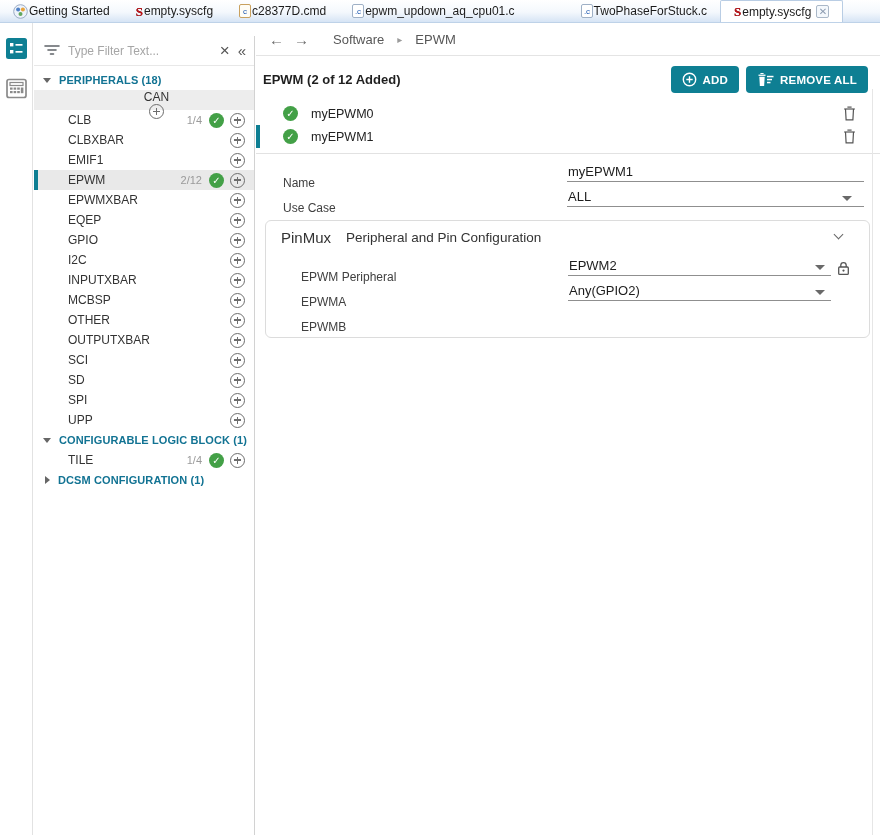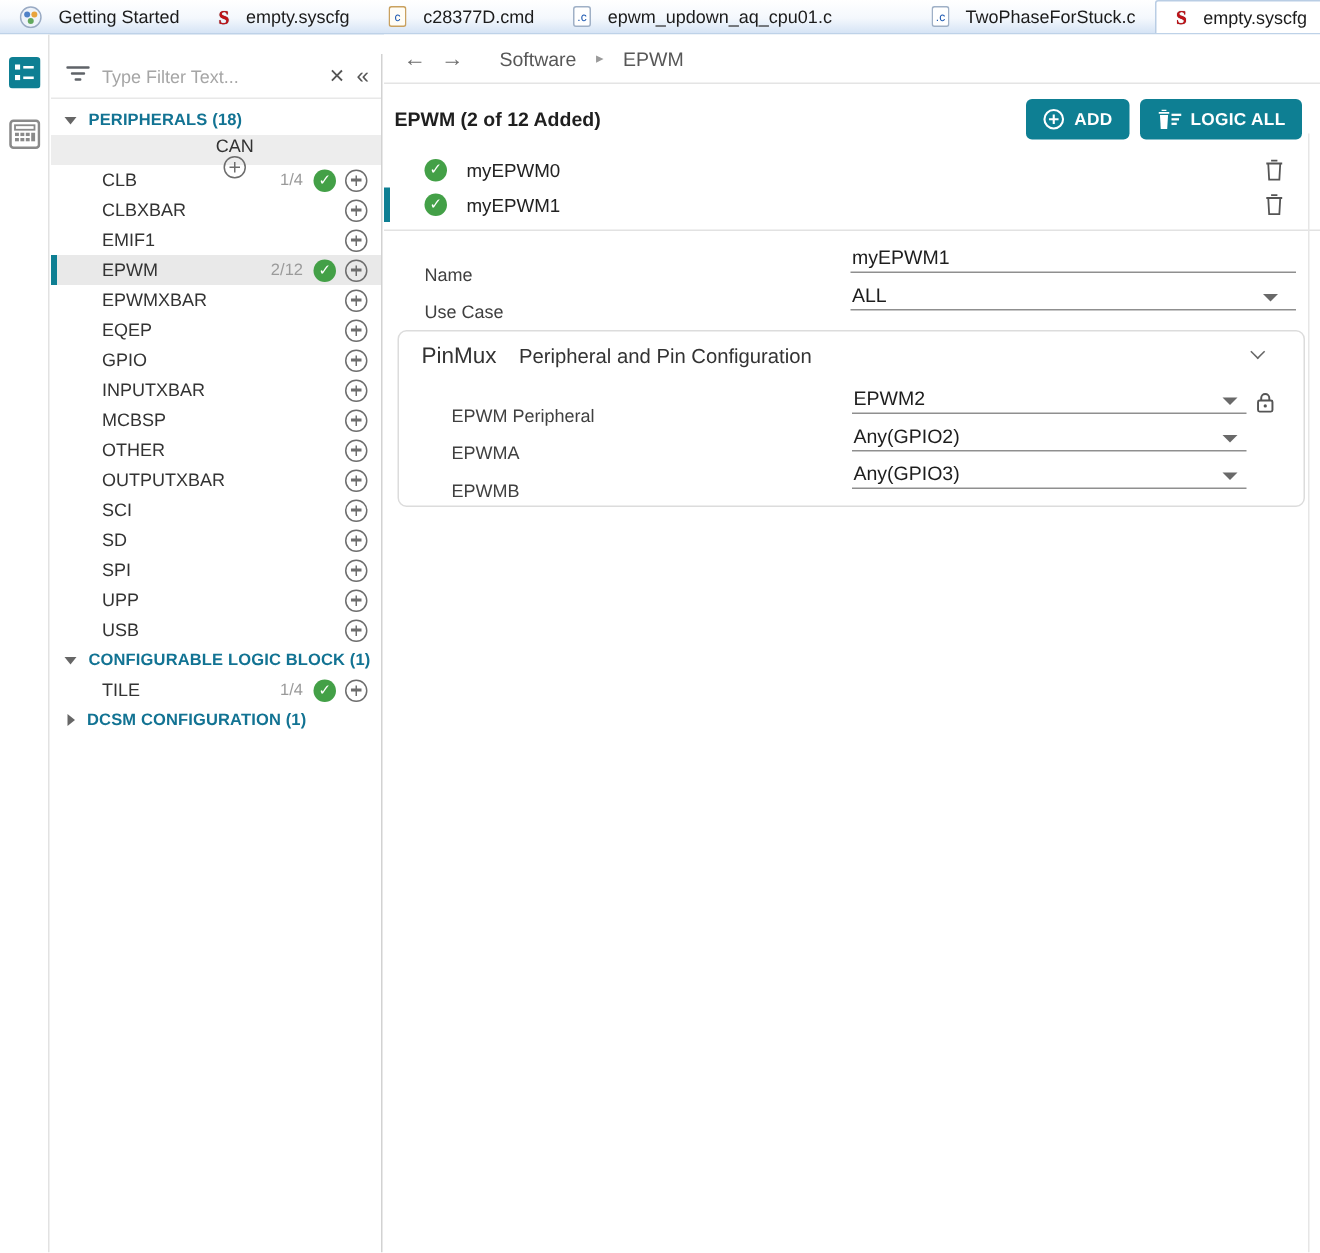--- a/index.html
+++ b/index.html
@@ -4,21 +4,21 @@
 <style>
   * { margin:0; padding:0; box-sizing:border-box; }
   html,body { width:880px; height:835px; background:#fff; overflow:hidden;
               font-family:"Liberation Sans","DejaVu Sans",sans-serif; }
   .app { position:relative; width:880px; height:835px; }
 
   
   .tabbar { position:absolute; top:0; left:0; right:0; height:23px;
             background:linear-gradient(#ffffff 0%, #f4f8fd 55%, #d6e4f5 100%);
             border-bottom:1px solid #bed2e8; display:flex; align-items:flex-end; overflow:hidden; }
-  .tab { height:22px; display:flex; align-items:center; gap:11px; padding:0 13px;
+  .tab { height:22px; display:flex; align-items:center; gap:1px; padding:0 13px;
          font-size:12px; color:#1c1c1c; white-space:nowrap; }
   .tab.gap { margin-left:40px; }
   .tab.active { height:23px; background:#fff; border:1px solid #b9cde4; border-bottom:1px solid #fff;
                 border-radius:2px 2px 0 0; margin-bottom:-1px; }
   .tab-close { width:13px; height:13px; border:1px solid #aab8c8; background:#f4f8fc; color:#8c9bb0;
                font-size:10px; line-height:11px; text-align:center; margin-left:4px; border-radius:2px; }
 
   
   .ticon { display:inline-flex; align-items:center; }
   .s-glyph { color:#c11218; font-weight:800; font-size:13px; font-family:"Liberation Serif",serif;
@@ -238,20 +238,24 @@
       </div>
       <div class="s-item">
         <span class="lbl">EQEP</span>
         <span class="plus"></span>
       </div>
       <div class="s-item">
         <span class="lbl">GPIO</span>
         <span class="plus"></span>
       </div>
       <div class="s-item">
+        <span class="lbl">I2C</span>
+        <span class="plus"></span>
+      </div>
+      <div class="s-item">
         <span class="lbl">INPUTXBAR</span>
         <span class="plus"></span>
       </div>
       <div class="s-item">
         <span class="lbl">MCBSP</span>
         <span class="plus"></span>
       </div>
       <div class="s-item">
         <span class="lbl">OTHER</span>
         <span class="plus"></span>
@@ -267,24 +271,20 @@
       <div class="s-item">
         <span class="lbl">SD</span>
         <span class="plus"></span>
       </div>
       <div class="s-item">
         <span class="lbl">SPI</span>
         <span class="plus"></span>
       </div>
       <div class="s-item">
         <span class="lbl">UPP</span>
-        <span class="plus"></span>
-      </div>
-      <div class="s-item">
-        <span class="lbl">USB</span>
         <span class="plus"></span>
       </div>
 
       <div class="section-hdr">
         <span class="tri-d"></span>
         <span>CONFIGURABLE LOGIC BLOCK (1)</span>
       </div>
       <div class="s-item">
         <span class="lbl">TILE</span>
         <span class="count">1/4</span>
@@ -324,21 +324,21 @@
         <span style="display:inline-flex">
           <svg width="17" height="13" viewBox="0 0 17 13">
               <path fill="#fff" d="M3.4 0h3.2v1H3.4z"></path>
               <path fill="#fff" d="M1.5 1.6h7v1.3h-7z"></path>
               <path fill="#fff" d="M2.3 3.7h5.4l-.55 9.3H2.85z"></path>
               <rect x="10" y="2.8" width="6.5" height="1.5" fill="#fff"></rect>
               <rect x="10" y="5.8" width="5" height="1.5" fill="#fff"></rect>
               <rect x="10" y="8.8" width="3.5" height="1.5" fill="#fff"></rect>
             </svg>
         </span>
-        <span>LOGIC ALL</span>
+        <span>REMOVE ALL</span>
       </button>
     </div>
 
     <div class="instances">
       <div class="inst">
         <span class="check"></span>
         <span class="iname">myEPWM0</span>
         <span class="trash">
           <svg width="13" height="15" viewBox="0 0 13 15">
               <path d="M4.4 1.1h4.2" stroke="#555" stroke-width="1.2" fill="none"></path>
@@ -396,23 +396,19 @@
       </div>
       <div class="frow">
         <span class="flabel">EPWMA</span>
         <span class="uline">
           <span>Any(GPIO2)</span>
           <span class="caret"></span>
         </span>
       </div>
       <div class="frow">
         <span class="flabel">EPWMB</span>
-        <span class="uline">
-          <span>Any(GPIO3)</span>
-          <span class="caret"></span>
-        </span>
       </div>
     </div>
 
     <div class="edge"></div>
   </div>
 
 </div>
 
 </body></html>

